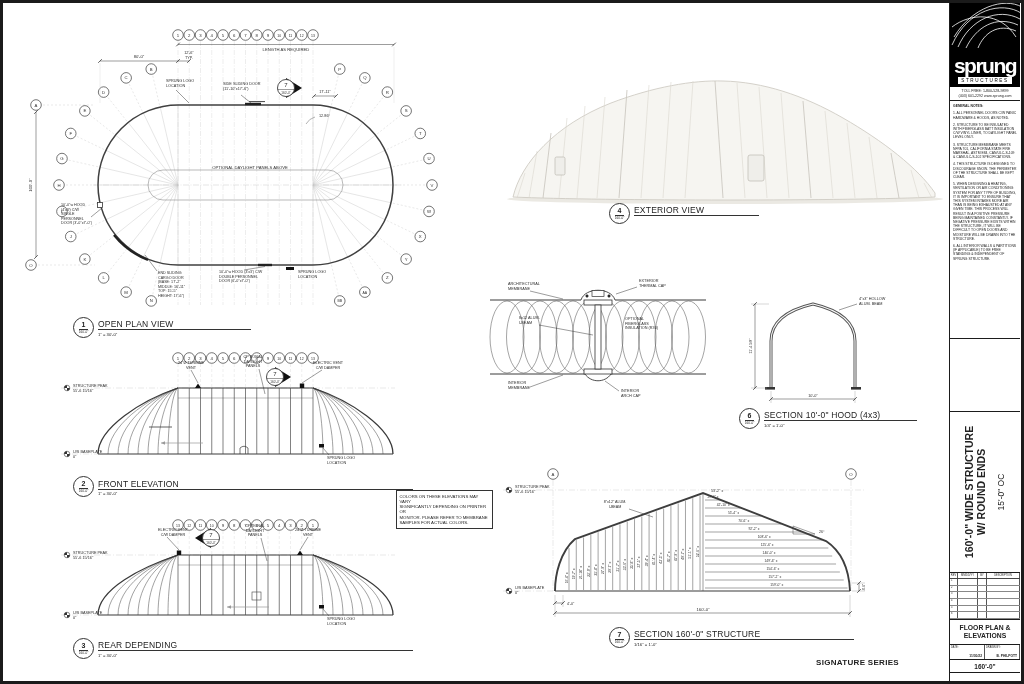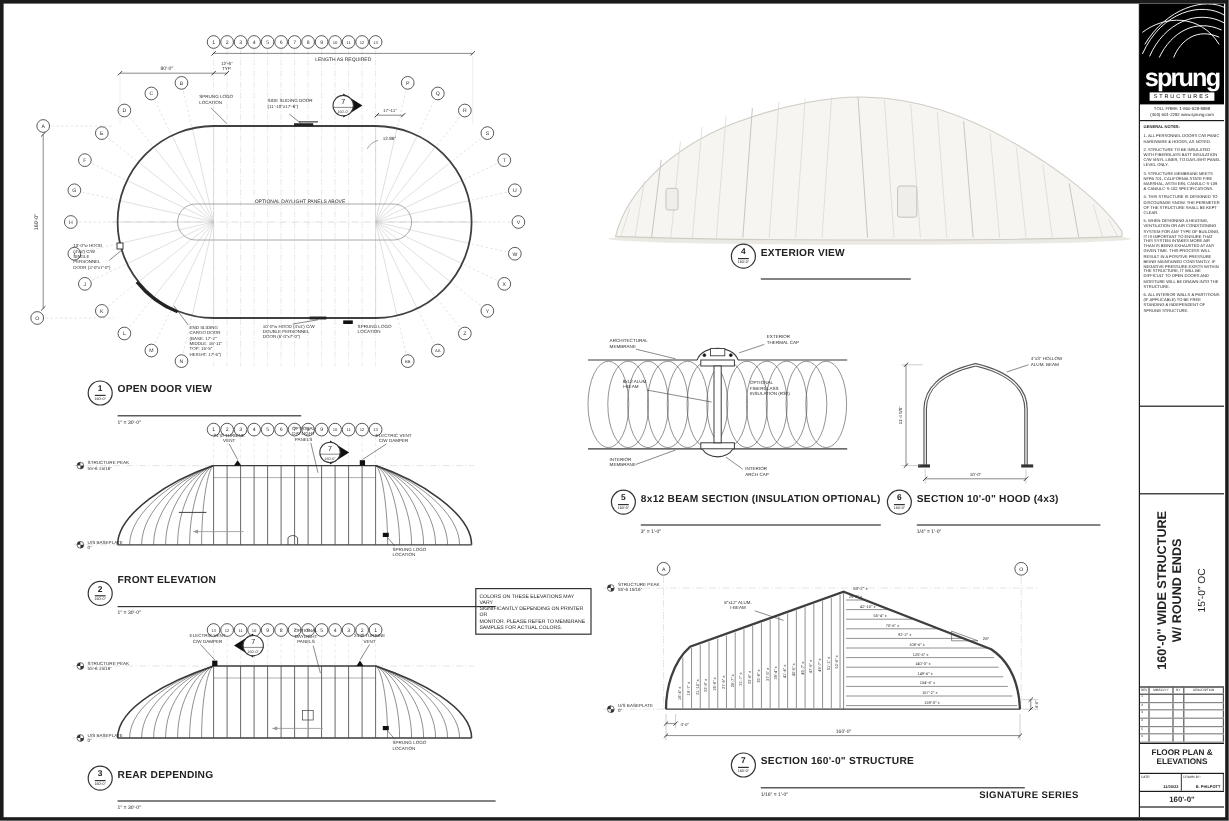--- a/index.html
+++ b/index.html
@@ -10,22 +10,22 @@
   svg text{font-family:"Liberation Sans",sans-serif;fill:#2e2e2e;}
 
   
   .vtitle{position:absolute;display:flex;gap:4px;align-items:flex-start;}
   .vt-circ{width:21px;height:21px;border:1.3px solid #333;border-radius:50%;
     display:flex;flex-direction:column;align-items:center;justify-content:center;
     flex:none;background:#fff;box-sizing:border-box;}
   .vt-num{font-size:7px;font-weight:bold;line-height:8px;}
   .vt-ref{font-size:3.1px;border-top:.8px solid #333;padding-top:.5px;line-height:4px;}
   .vt-right{flex:1;padding-top:2px;}
-  .vt-name{font-size:8.5px;font-weight:700;letter-spacing:.2px;white-space:nowrap;
-    border-bottom:1.1px solid #333;padding-bottom:17px;}
+  .vt-name{font-size:8.5px;font-weight:400;letter-spacing:.2px;white-space:nowrap;
+    border-bottom:1.1px solid #333;padding-bottom:0;}
   .vt-scale{font-size:4.2px;margin-top:1.5px;}
 
   .note-box{position:absolute;left:393px;top:487px;width:97px;border:.9px solid #333;
     padding:2.5px;font-size:4.3px;line-height:5.3px;white-space:pre-line;box-sizing:border-box;}
   .signature{position:absolute;left:760px;top:655px;width:136px;text-align:right;
     font-size:8px;font-weight:bold;letter-spacing:.3px;}
 
   
   .sidebar{position:absolute;left:946px;top:0;bottom:0;width:71px;
     border-left:1.6px solid #1b1b1b;display:flex;flex-direction:column;box-sizing:border-box;}
@@ -667,21 +667,21 @@
         <text x="862" y="584" font-size="3.3" text-anchor="middle" transform="rotate(-90 862 584)"><tspan x="862" dy="0">4'-6"</tspan></text>
       </g>
     </svg>
 
   <div class="vtitle" style="left:70px;top:314px;width:178px;">
     <div class="vt-circ">
       <span class="vt-num">1</span>
       <span class="vt-ref">160'-0"</span>
       </div>
     <div class="vt-right">
-        <div class="vt-name">OPEN DOOR VIEW</div>
+        <div class="vt-name">OPEN PLAN VIEW</div>
       <div class="vt-scale">1" = 30'-0"</div>
       </div>
   </div>
 
   <div class="vtitle" style="left:70px;top:473px;width:340px;align-items:center;">
     <div class="vt-circ">
       <span class="vt-num">2</span>
       <span class="vt-ref">160'-0"</span>
       </div>
     <div class="vt-right">
@@ -704,30 +704,20 @@
   <div class="vtitle" style="left:606px;top:200px;width:150px;">
     <div class="vt-circ">
       <span class="vt-num">4</span>
       <span class="vt-ref">160'-0"</span>
       </div>
     <div class="vt-right">
         <div class="vt-name">EXTERIOR VIEW</div>
       </div>
   </div>
 
-  <div class="vtitle" style="left:506px;top:405px;width:205px;">
-    <div class="vt-circ">
-      <span class="vt-num">5</span>
-      <span class="vt-ref">160'-0"</span>
-      </div>
-    <div class="vt-right">
-        <div class="vt-name">8x12 BEAM SECTION (INSULATION OPTIONAL)</div>
-      <div class="vt-scale">3" = 1'-0"</div>
-      </div>
-  </div>
 
   <div class="vtitle" style="left:736px;top:405px;width:178px;">
     <div class="vt-circ">
       <span class="vt-num">6</span>
       <span class="vt-ref">160'-0"</span>
       </div>
     <div class="vt-right">
         <div class="vt-name">SECTION 10'-0" HOOD (4x3)</div>
       <div class="vt-scale">1/4" = 1'-0"</div>
       </div>

